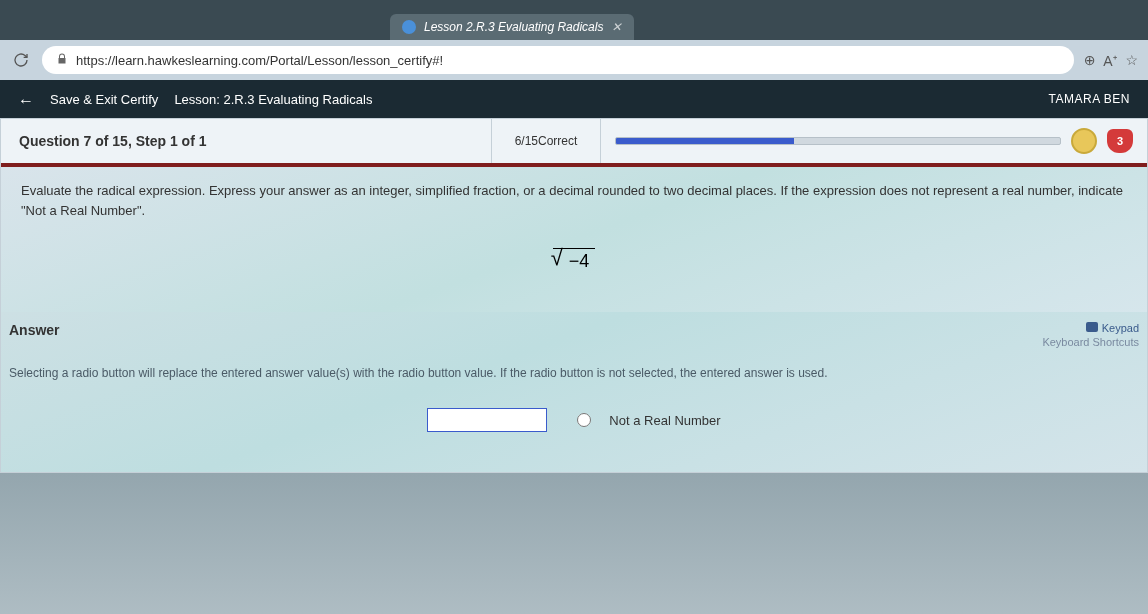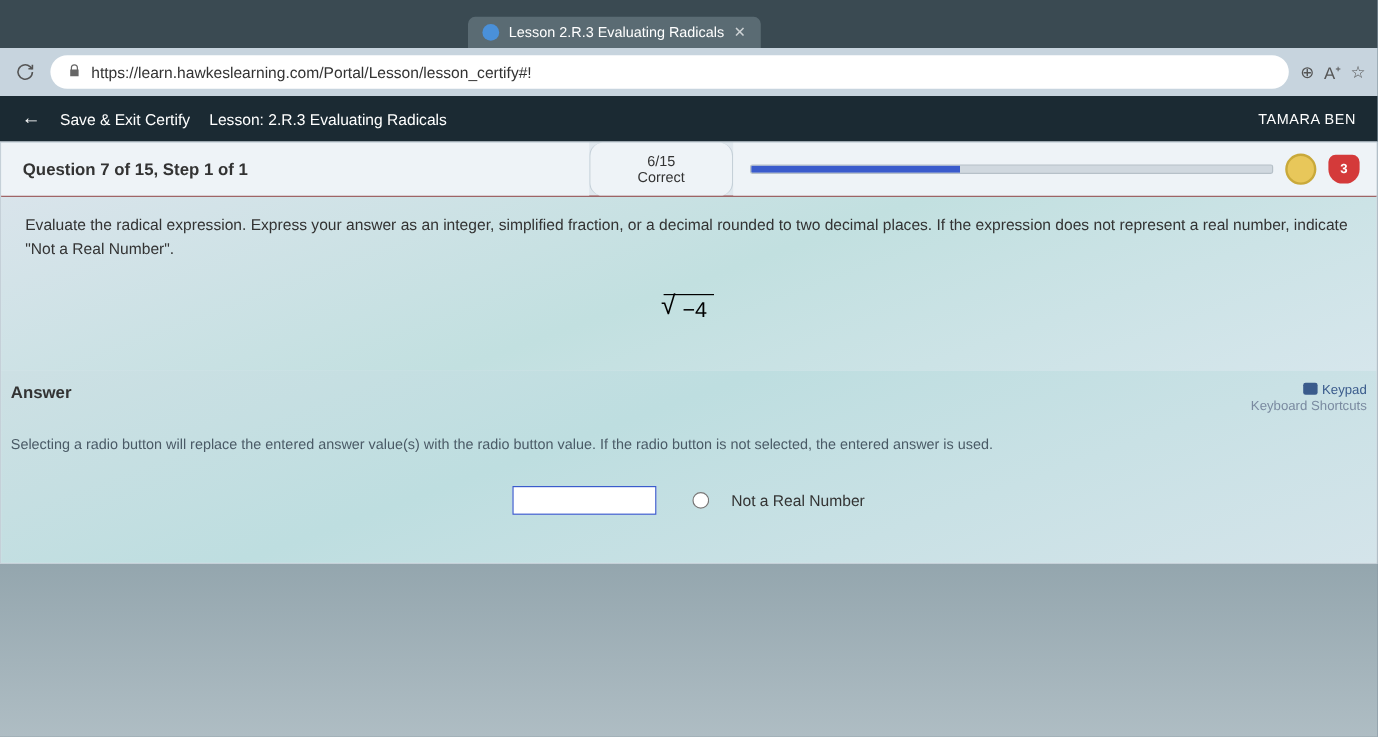--- a/index.html
+++ b/index.html
@@ -1,39 +1,39 @@
 <!DOCTYPE html>
 <html><head>
 <meta charset="utf-8">
 <style>
   * { margin:0; padding:0; box-sizing:border-box; font-family: Arial, Helvetica, sans-serif; }
   html,body { width:1148px; height:614px; overflow:hidden; background:#7a8a95; }
   
   .browser-top { background:#3a4a52; height:40px; display:flex; align-items:flex-end; padding:0 10px; }
-  .browser-tab { display:flex; align-items:flex-start; gap:8px; background:#5a6b73; color:#fff; font-size:12px; padding:6px 12px; border-radius:6px 6px 0 0; margin-left:380px; }
+  .browser-tab { display:flex; align-items:flex-start; gap:8px; background:#5a6b73; color:#fff; font-size:12px; padding:6px 12px; border-radius:6px 6px 0 0; margin-left:380px;font-style:italic; }
   .browser-tab .favicon { width:14px; height:14px; border-radius:50%; background:#4a90d9; }
   .browser-tab .close { font-size:12px; opacity:.7; cursor:pointer; }
   .addr-bar { background:#c7d4de; height:40px; display:flex; align-items:center; padding:0 10px; gap:10px; }
   .addr-icon { width:22px; height:22px; display:flex; align-items:center; justify-content:center; color:#555; }
   .addr-field { flex:1; background:#fff; height:28px; border-radius:14px; display:flex; align-items:center; padding:0 14px; font-size:13px; color:#333; gap:8px; }
   .lock-icon svg { width:12px; height:12px; fill:#666; }
   .addr-right { display:flex; gap:8px; align-items:center; color:#555; }
   .addr-right span { font-size:14px; }
   
   .app-bar { background:#1b2a33; color:#fff; height:38px; display:flex; align-items:center; padding:0 18px; font-size:13px; justify-content:space-between; }
   .app-bar-left { display:flex; align-items:center; gap:16px;}
   .back-arrow { font-size:16px; }
   .save-exit { font-weight:400; }
   .lesson-title { font-weight:400; }
   .user-name { font-size:12px; letter-spacing:.5px; }
   
   .content { background:#e0e8ee; border:1px solid #c5d0d8; margin:0 0 0 0; }
-  .q-header { display:flex; align-items:stretch; border-bottom:1px solid #7f1d1d; }
+  .q-header { display:flex; align-items:stretch; border-bottom:4px solid #7f1d1d; }
   .q-title { flex:0 0 auto; width:490px; padding:14px 18px; font-size:14px; font-weight:bold; color:#333; background:#eef3f7;}
-  .q-score { width:120px; border-left:1px solid #c5d0d8; border-right:1px solid #c5d0d8; display:flex; flex-direction:column; align-items:center; justify-content:center; font-size:12px; color:#333; background:#eef3f7;border-radius:11px; }
+  .q-score { width:110px; border-left:1px solid #c5d0d8; border-right:1px solid #c5d0d8; display:flex; flex-direction:row; align-items:center; justify-content:center; font-size:12px; color:#333; background:#eef3f7; }
   .q-progress-wrap { flex:1; display:flex; align-items:center; padding:0 14px; gap:10px; background:#eef3f7;}
   .progress { flex:1; height:8px; background:#d0d8df; border:1px solid #b6c0c8; border-radius:2px; overflow:hidden; }
   .progress .fill { height:100%; width:40%; background:#3a5bcc; }
   .coin { width:26px; height:26px; border-radius:50%; background:#e8c75a; border:2px solid #c9a93a; }
   .heart { width:26px; height:24px; background:#d43a3a; border-radius:6px 6px 12px 12px; display:flex; align-items:center; justify-content:center; color:#fff; font-size:11px; font-weight:bold; }
   
   .q-body { padding:14px 20px 28px; background:linear-gradient(160deg,#d9e4eb 0%, #c2e0e0 50%, #d6e6ec 100%); }
   .instruction { font-size:13px; color:#333; line-height:1.5; }
   .expr { text-align:center; margin:28px 0 12px; font-size:18px; font-family: "Times New Roman", serif; }
   .radical { display:inline-block; position:relative; padding:2px 6px 0 16px; border-top:1.5px solid #000; }

